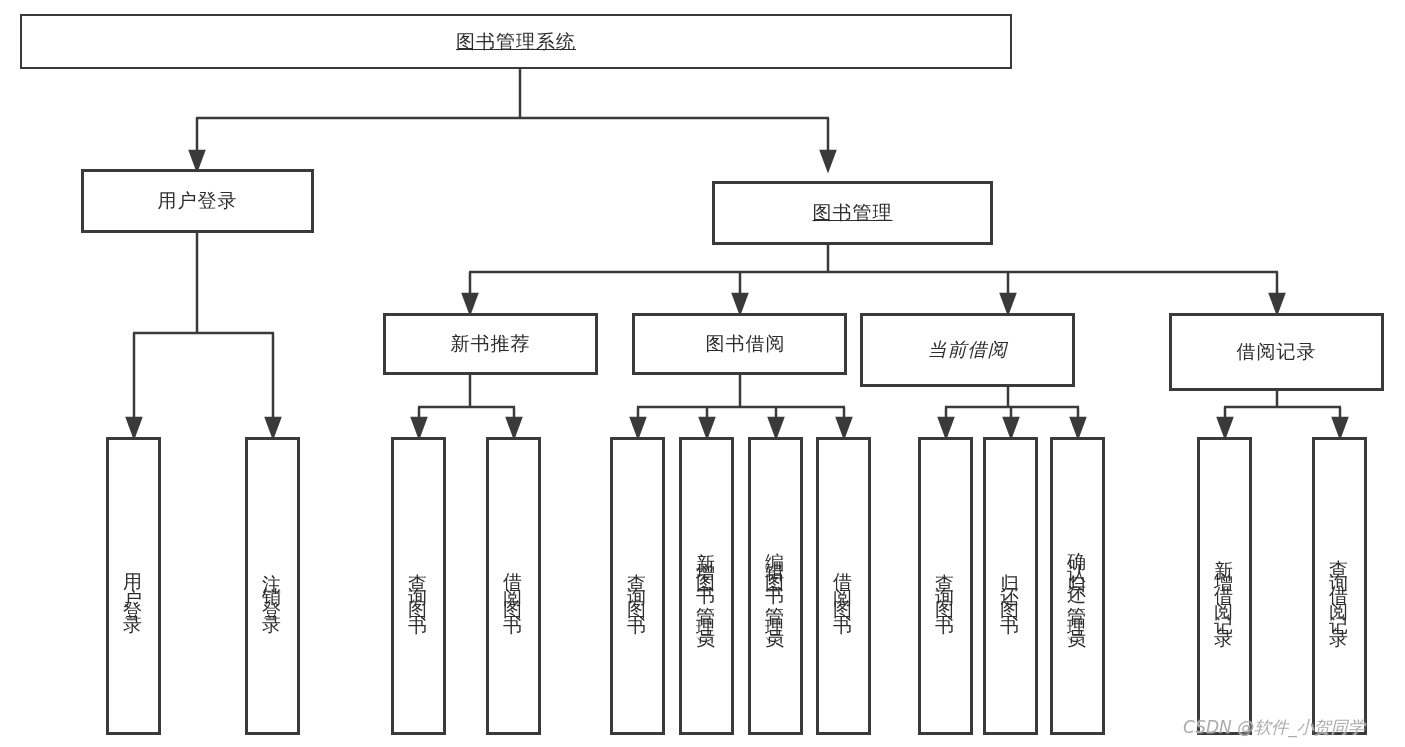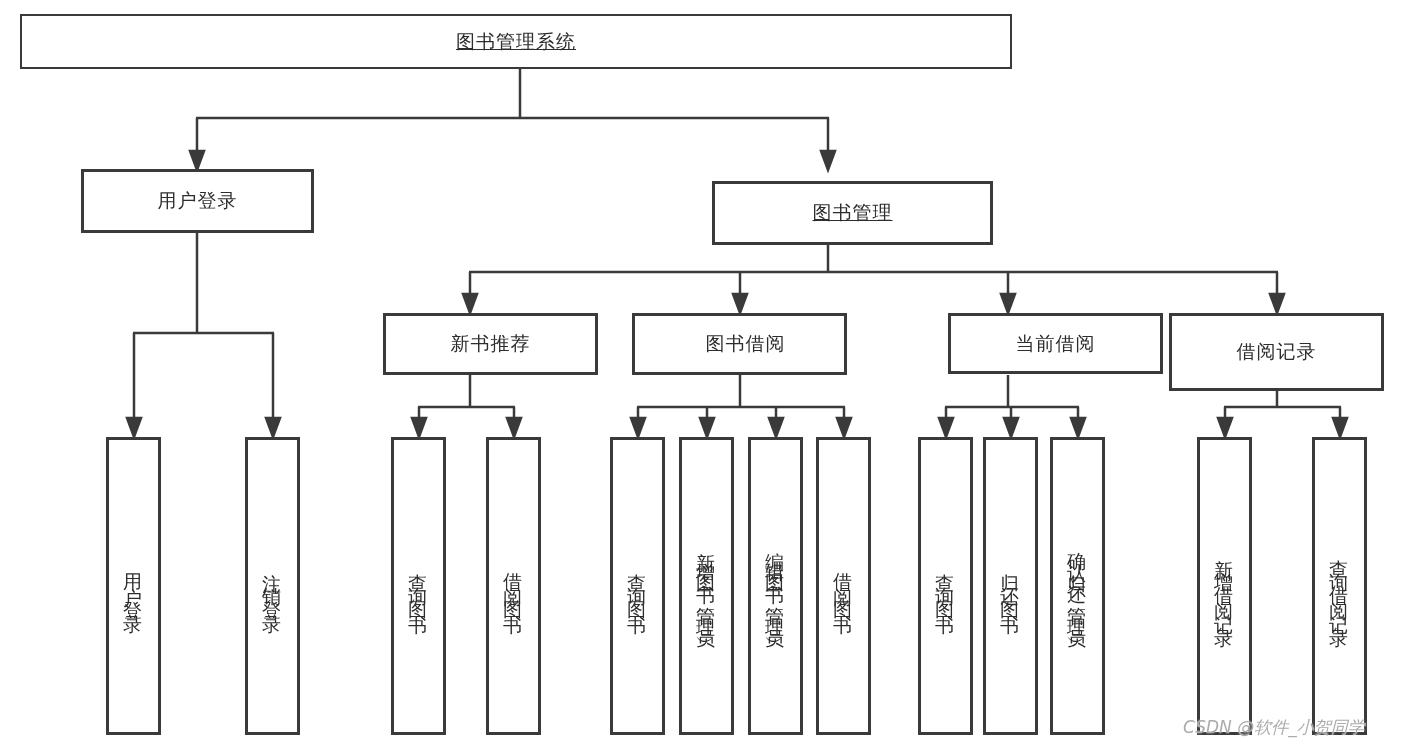--- a/index.html
+++ b/index.html
@@ -134,21 +134,21 @@
   <div class="node" style="left:712px; top:181px; width:281px; height:64px;text-decoration:underline;">
     <span class="h-label">图书管理</span>
   </div>
 
   <div class="node" style="left:363px; top:313px; width:215px; height:62px;margin-left:20px;">
     <span class="h-label">新书推荐</span>
   </div>
   <div class="node" style="left:632px; top:313px; width:215px; height:62px;padding-left:12px;">
     <span class="h-label">图书借阅</span>
   </div>
-  <div class="node" style="left:948px; top:313px; width:215px; height:61px;">
+  <div class="node" style="left:860px; top:313px; width:215px; height:74px;font-style:italic;">
     <span class="h-label">当前借阅</span>
   </div>
   <div class="node" style="left:1169px; top:313px; width:215px; height:78px;">
     <span class="h-label">借阅记录</span>
   </div>
 
   <div class="node" style="left:106px; top:437px; width:55px; height:298px;">
     <span class="v-label">用户登录</span>
   </div>
   <div class="node" style="left:245px; top:437px; width:55px; height:298px;">

